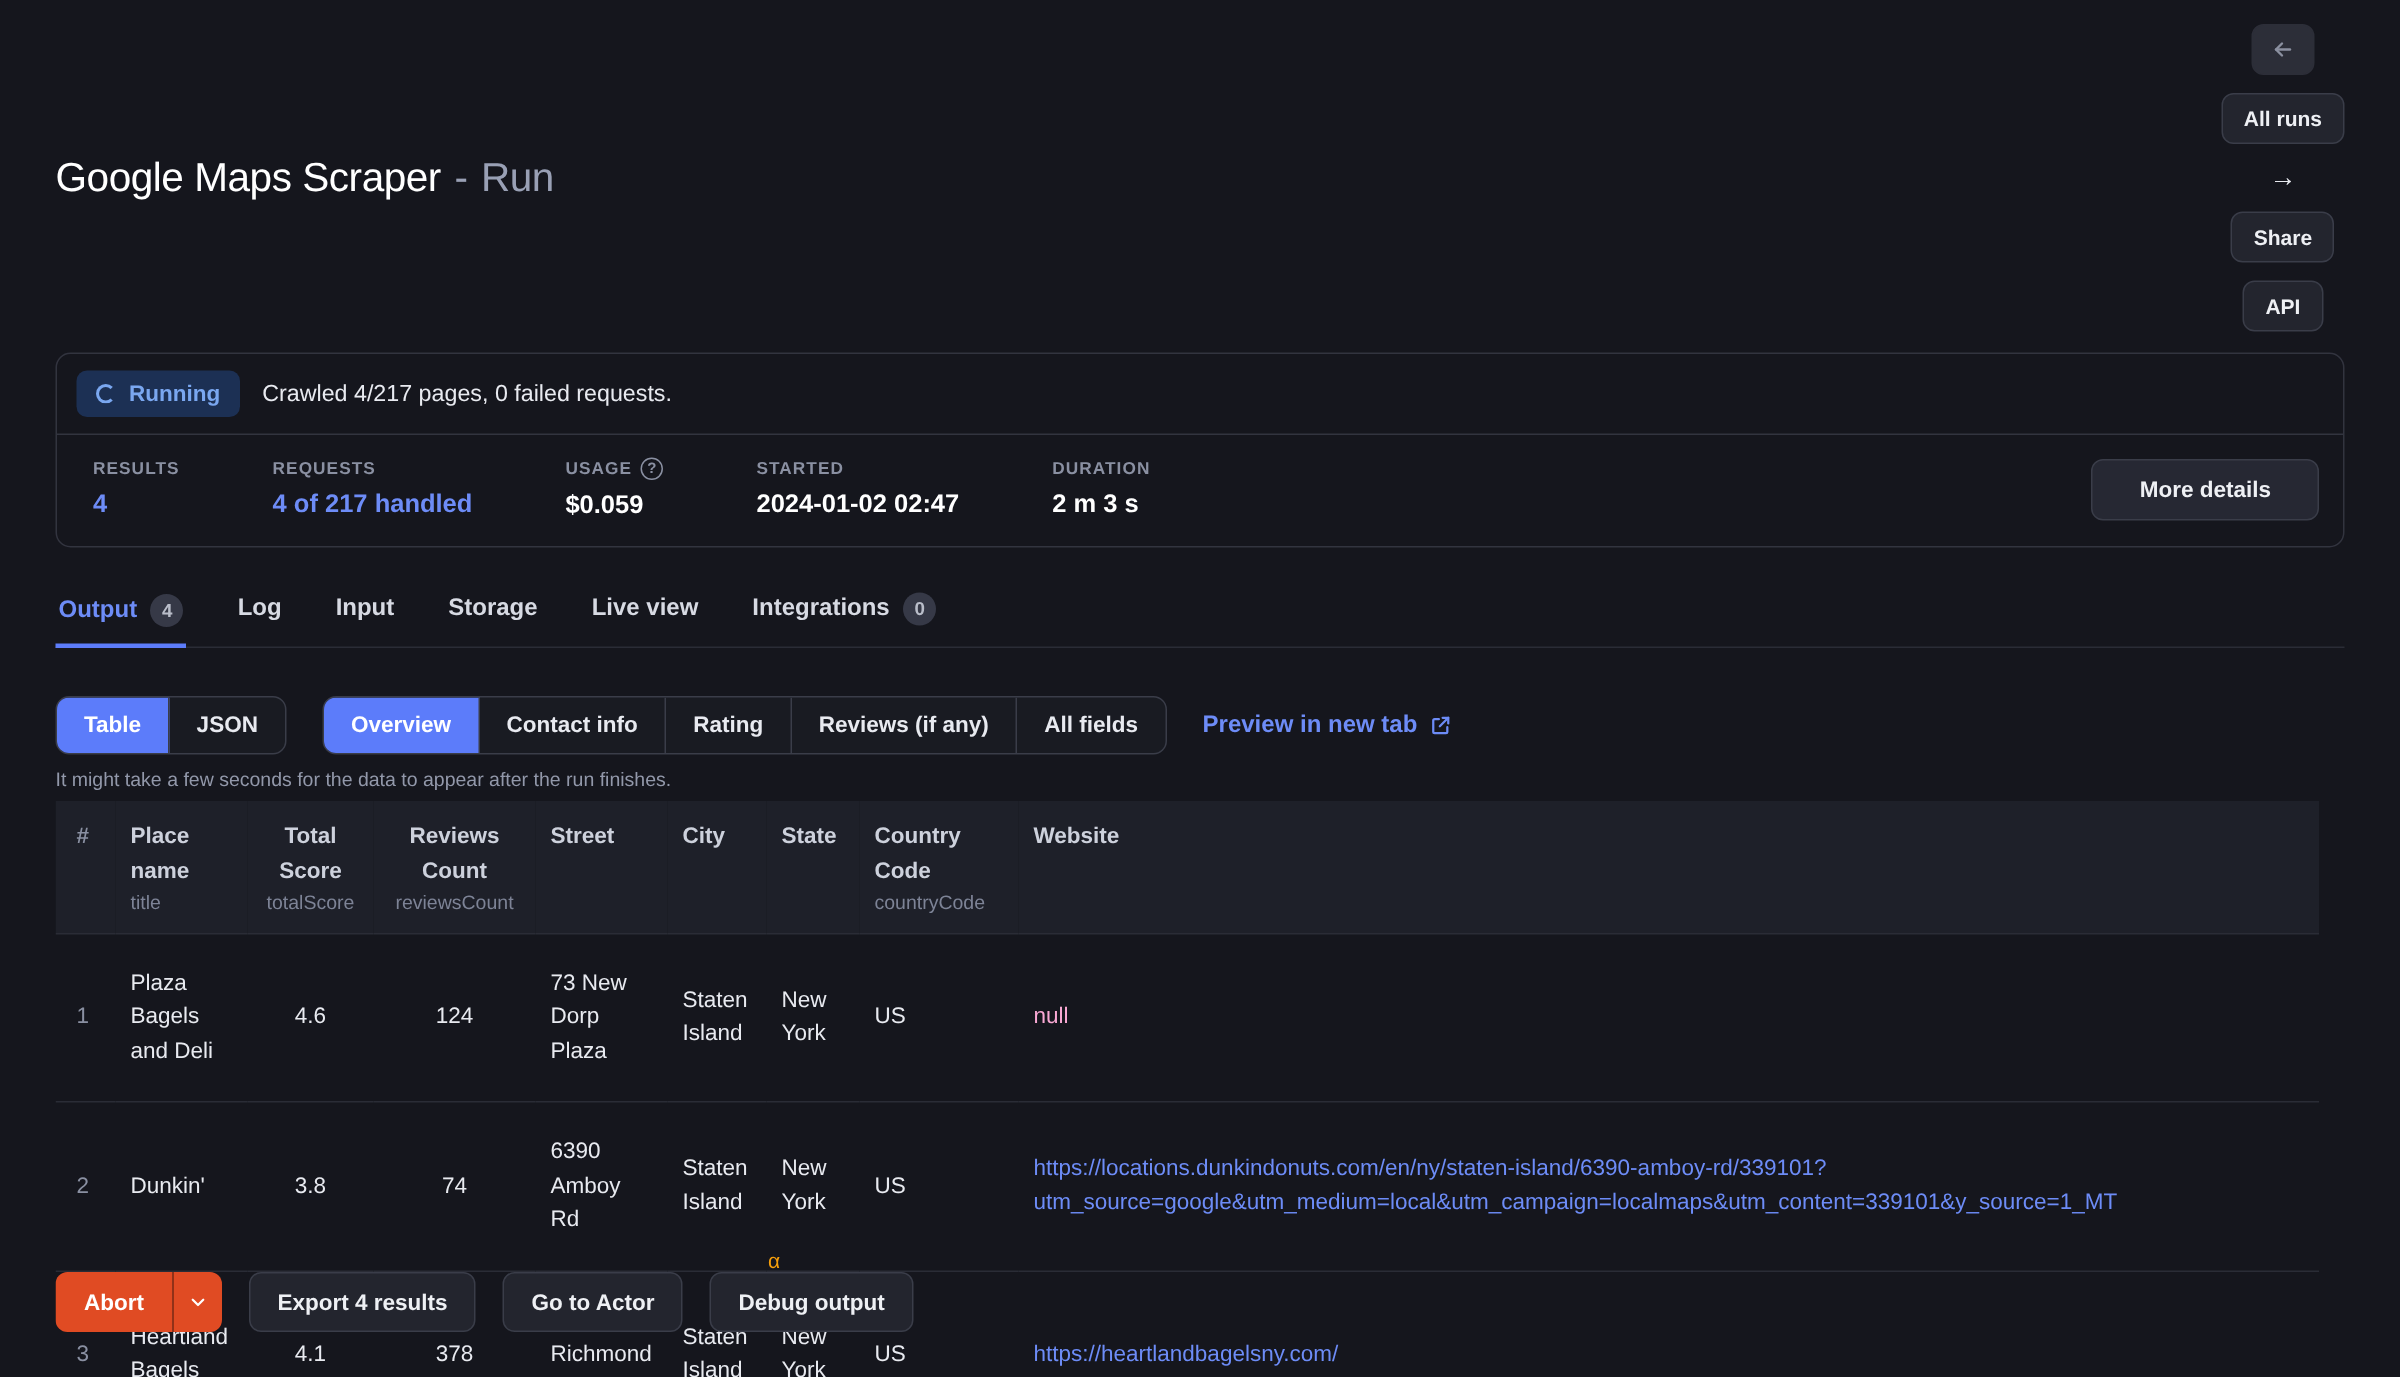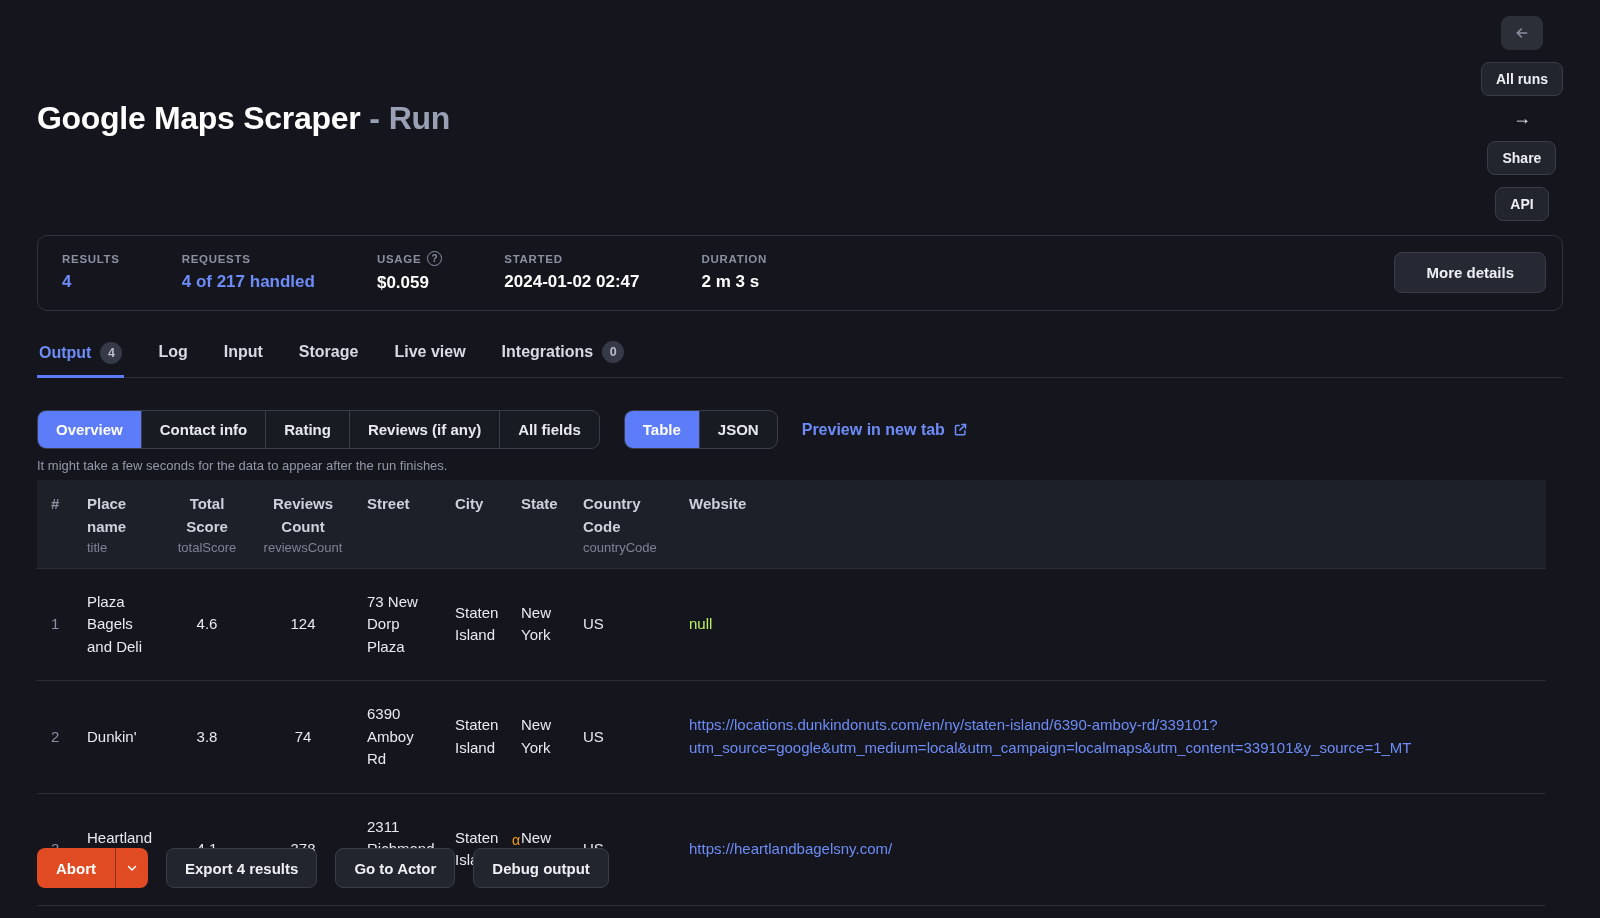--- a/index.html
+++ b/index.html
@@ -8,21 +8,21 @@
     background:#15161d;
     font-family:"Liberation Sans", sans-serif;
     color:#e8eaf0;
     position:relative;
     overflow:hidden;
   }
   button { font-family:"Liberation Sans", sans-serif; cursor:pointer; }
 
   
   .topbar { display:flex; justify-content:space-between; align-items:center; padding:16px 37px 0 37px; }
-  .page-title { font-size:32px; font-weight:700; color:#ffffff; letter-spacing:-0.3px; }
+  .page-title { font-size:27px; font-weight:400; color:#ffffff; letter-spacing:-0.3px; }
   .page-title .dash { color:#99a0b5; margin:0 9px; }
   .page-title .run { color:#99a0b5; }
   .topbar-actions { display:flex; align-items:center; gap:12px;flex-direction:column; }
   .btn {
     background:#23252e; border:1px solid #3a3d49; color:#eef0f4;
     font-weight:600; font-size:14px; padding:8px 14px; border-radius:8px;
   }
   .btn.icon-btn { padding:8px 12px; background:#2c2e38; border-color:#2c2e38; color:#8b90a0; line-height:0; }
   .fwd-arrow { color:#e8eaf0; font-size:18px; font-weight:600; padding:0 2px; cursor:pointer; }
 
@@ -81,21 +81,21 @@
   .table-wrap { margin:7px 0 0 37px; width:1509px; height:471px; overflow:hidden; }
   table { border-collapse:collapse; table-layout:fixed; width:1509px; font-size:15px; }
   thead th {
     background:#1e2029; text-align:left; vertical-align:top;
     padding:13px 10px 10px 10px; font-weight:600; color:#cdd1dc; line-height:1.5;
   }
   th .sub { font-weight:400; color:#7d8396; font-size:13px; }
   th.num, td.num { text-align:center; }
   th.idx, td.idx { padding-left:14px; color:#8a90a2; }
   tbody td { border-top:1px solid #2a2c36; padding:22px 10px; vertical-align:middle; line-height:1.5; color:#e8eaf0; }
-  td.null-val { color:#bef264; }
+  td.null-val { color:#f9a8d4; }
   a.cell-link { color:#6d8cf7; text-decoration:none; }
   a.cell-link span { display:block; }
   tr.row-partial td { vertical-align:top; padding-top:34px; }
 
   
   .bottom-bar { position:absolute; left:37px; bottom:30px; display:flex; align-items:center; gap:18px; }
   .abort-group { display:inline-flex; border-radius:8px; overflow:hidden; }
   .abort-main { background:#e04b23; border:none; color:#ffffff; font-weight:700; font-size:15px; height:40px; padding:12px 19px; }
   .abort-caret {
     width:33px; background:#e04b23; border:none; border-left:1px solid rgba(0,0,0,0.35);
@@ -119,20 +119,27 @@
         </svg>
     </button>
     <button class="btn">All runs</button>
     <span class="fwd-arrow">→</span>
     <button class="btn">Share</button>
     <button class="btn">API</button>
   </div>
 </div>
 
 <div class="status-panel">
+  <div class="status-row">
+    <span class="badge-running">
+      <span class="spinner"></span>
+      <span>Running</span>
+    </span>
+    <span class="status-msg">Crawled 4/217 pages, 0 failed requests.</span>
+  </div>
   <div class="stats-row">
     <div class="stat">
       <div class="stat-label">RESULTS</div>
       <div class="stat-value blue">4</div>
     </div>
     <div class="stat">
       <div class="stat-label">REQUESTS</div>
       <div class="stat-value blue">4 of 217 handled</div>
     </div>
     <div class="stat">
@@ -171,30 +178,30 @@
   <div class="tab">
       <span>Live view</span>
     </div>
   <div class="tab">
     <span>Integrations</span>
     <span class="tab-badge">0</span>
   </div>
 </div>
 
 <div class="filter-row">
+  <div class="segmented">
+    <button class="seg-btn active">Table</button>
+    <button class="seg-btn">JSON</button>
+  </div>
   <div class="segmented">
     <button class="seg-btn active">Overview</button>
     <button class="seg-btn">Contact info</button>
     <button class="seg-btn">Rating</button>
     <button class="seg-btn">Reviews (if any)</button>
     <button class="seg-btn">All fields</button>
-  </div>
-  <div class="segmented">
-    <button class="seg-btn active">Table</button>
-    <button class="seg-btn">JSON</button>
   </div>
   <a class="preview-link">
     <span>Preview in new tab</span>
     <svg width="15" height="15" viewBox="0 0 24 24" fill="none" stroke="currentColor" stroke-width="2.4" stroke-linecap="round" stroke-linejoin="round">
         <path d="M14 4h6v6"></path>
         <path d="M20 4l-9 9"></path>
         <path d="M19 14v5a1.5 1.5 0 0 1-1.5 1.5h-12A1.5 1.5 0 0 1 4 19V7a1.5 1.5 0 0 1 1.5-1.5H10"></path>
       </svg>
   </a>
 </div>

